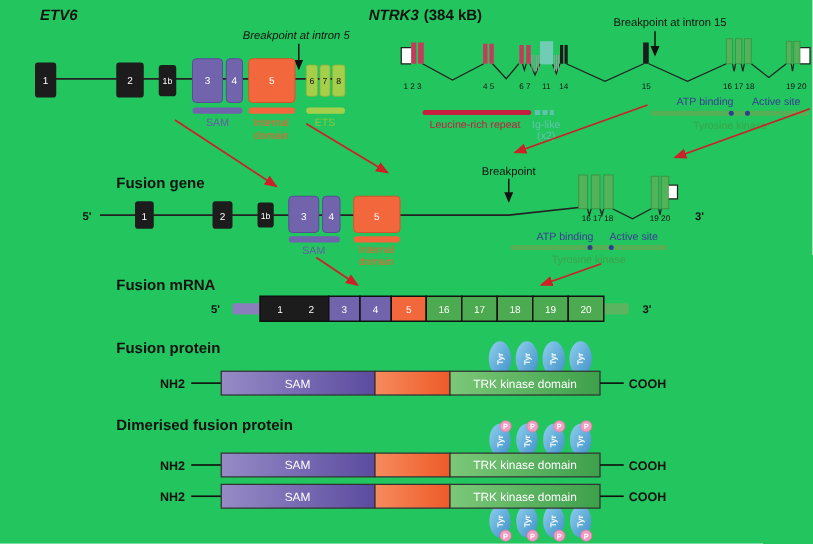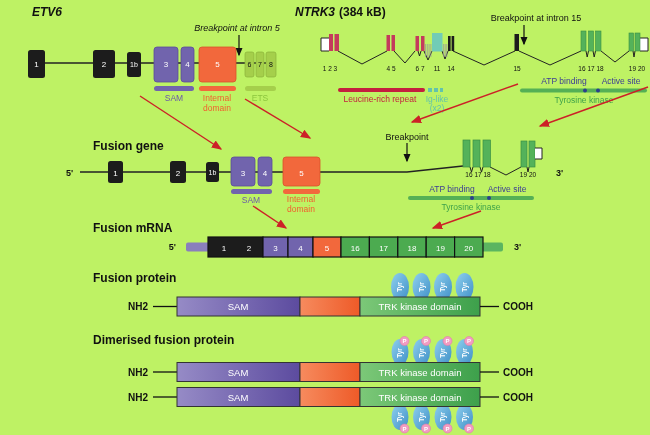--- a/index.html
+++ b/index.html
@@ -1,16 +1,16 @@
 <!DOCTYPE html>
 <html><head>
 <meta charset="utf-8">
 <style>
   html,body{margin:0;padding:0;background:#fff;}
-  .stage{width:650px;height:435px;position:relative;background:#bef264;overflow:hidden;}
+  .stage{width:650px;height:435px;position:relative;background:#22c55e;overflow:hidden;}
   svg{display:block;}
   text{font-family:"Liberation Sans","DejaVu Sans",sans-serif;fill:#111;}
   .it{font-style:italic;}
   .b{font-weight:bold;}
   .mid{text-anchor:middle;}
   .end{text-anchor:end;}
   .f12{font-size:12px;} .f10{font-size:10px;} .f95{font-size:9.5px;}
   .f9{font-size:9px;} .f85{font-size:8.5px;} .f8{font-size:8px;} .f7{font-size:7px;} .f65{font-size:6.5px;} .f6{font-size:6px;}
   .white{fill:#fff;}
   .purpleT{fill:#6a59a8;} .orangeT{fill:#f0612f;} .limeT{fill:#8cc63e;}

